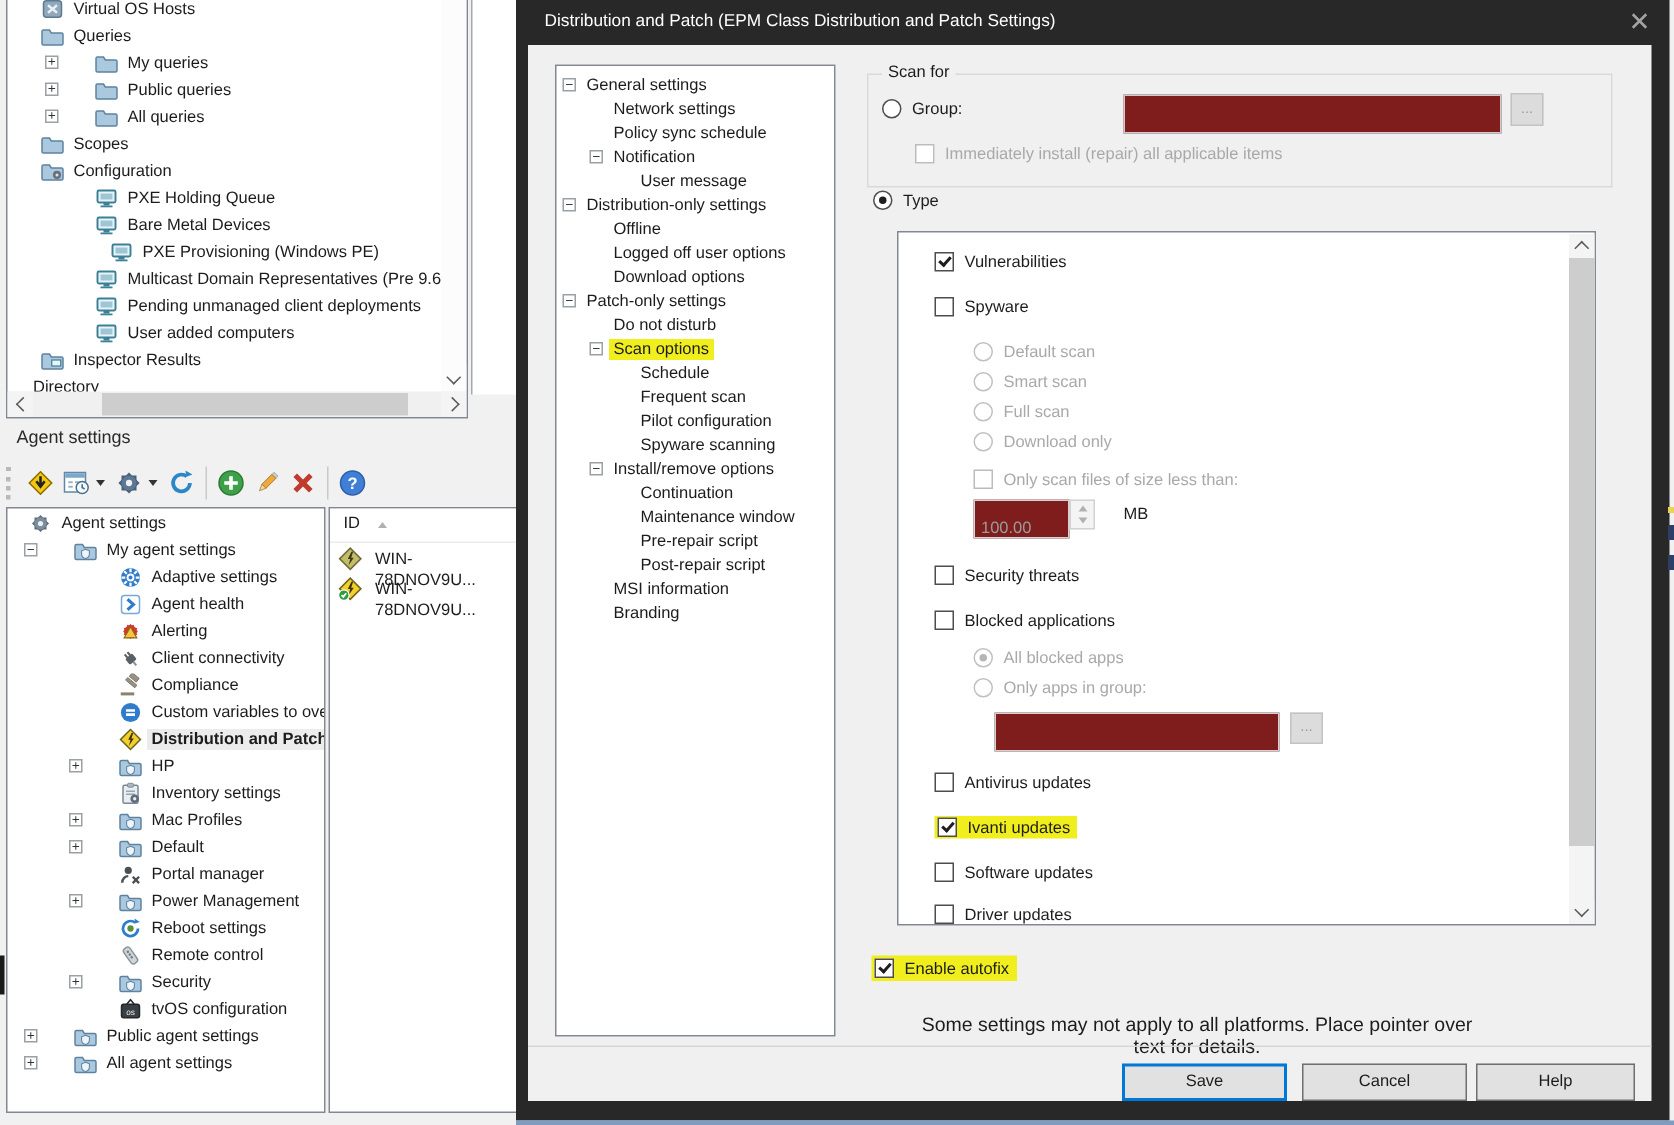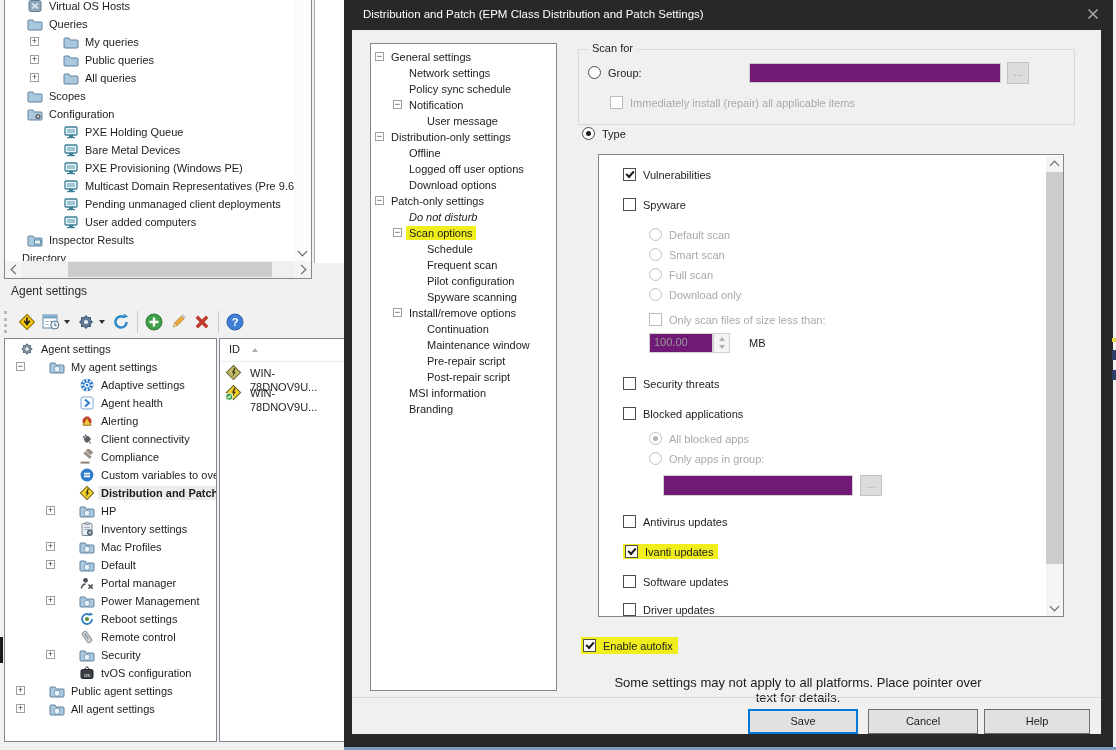--- a/index.html
+++ b/index.html
@@ -23,21 +23,21 @@
   .cbx.on::after{content:'';position:absolute;left:2px;top:2px;width:6px;height:3px;
                  border-left:2px solid #1e1e1e;border-bottom:2px solid #1e1e1e;transform:rotate(-48deg)}
   .cbx.dis{border-color:#bcbcbc}
   .rad{width:13px;height:13px;border:1px solid #4d4d4d;border-radius:50%;background:#fff;position:relative;flex:none;box-sizing:border-box}
   .rad.on::after{content:'';position:absolute;left:3px;top:3px;width:5px;height:5px;border-radius:50%;background:#1e1e1e}
   .rad.dis{border-color:#c0c0c0}
   .rad.dis.on::after{background:#b5b5b5}
   .lbl{font-size:11px;color:#1c1c1c;white-space:nowrap}
   .lbl.dis{color:#a9a9a9}
   .row{position:absolute;display:flex;align-items:center;gap:7px;height:15px}
-  .tin{position:absolute;background:#701a75;border:1px solid #abadb3;box-sizing:border-box;font-size:11px;padding:2px 4px;overflow:hidden}
+  .tin{position:absolute;background:#7f1d1d;border:1px solid #abadb3;box-sizing:border-box;font-size:11px;padding:12px 4px;overflow:hidden}
   .tin.dis{border-color:#d2d2d2;color:#9a9a9a}
   .browse{position:absolute;background:#dcdcdc;border:1px solid #c3c3c3;color:#9c9c9c;
           font-size:10px;text-align:center;line-height:18px;box-sizing:border-box}
 
   
   .sbtrack{position:absolute;background:#f4f4f4}
   .sbthumb{position:absolute;background:#cdcdcd}
   .sbbtn{position:absolute;background:#f4f4f4;display:flex;align-items:center;justify-content:center}
   .chv{width:6px;height:6px;border-right:1.6px solid #5a5a5a;border-bottom:1.6px solid #5a5a5a}
   .chv.up{transform:rotate(-135deg);margin-top:3px}
@@ -158,21 +158,21 @@
         <span class="ticon" style="left: 58px;">
           <svg viewBox="0 0 16 16">
             <rect x="2" y="3" width="12" height="8" rx="1" fill="#eaf4f8" stroke="#3c8096" stroke-width="1.3"></rect>
             <rect x="4" y="5" width="8" height="4" fill="#9fc6d4"></rect>
             <rect x="6" y="11" width="4" height="2" fill="#3c8096"></rect>
             <rect x="4" y="13" width="8" height="1.2" fill="#3c8096"></rect>
           </svg>
         </span>
         <span class="tlabel" style="left: 77px;">Bare Metal Devices</span>
       </div>
-      <div class="trow" style="height: 18px;">
+      <div class="trow" style="height: 18px; margin-left: 10px;">
         <span class="ticon" style="left: 58px;">
           <svg viewBox="0 0 16 16">
             <rect x="2" y="3" width="12" height="8" rx="1" fill="#eaf4f8" stroke="#3c8096" stroke-width="1.3"></rect>
             <rect x="4" y="5" width="8" height="4" fill="#9fc6d4"></rect>
             <rect x="6" y="11" width="4" height="2" fill="#3c8096"></rect>
             <rect x="4" y="13" width="8" height="1.2" fill="#3c8096"></rect>
           </svg>
         </span>
         <span class="tlabel" style="left: 77px;">PXE Provisioning (Windows PE)</span>
       </div>
@@ -605,21 +605,21 @@
             <span class="tlabel" style="left: 35px;">Logged off user options</span>
           </div>
           <div class="trow" style="height: 16px;">
             <span class="tlabel" style="left: 35px;">Download options</span>
           </div>
           <div class="trow" style="height: 16px;">
             <span class="expbox" style="left: 4px;">−</span>
             <span class="tlabel" style="left: 17px;">Patch-only settings</span>
           </div>
           <div class="trow" style="height: 16px;">
-            <span class="tlabel" style="left: 35px; font-style: italic;">Do not disturb</span>
+            <span class="tlabel" style="left: 35px;">Do not disturb</span>
           </div>
           <div class="trow" style="height: 16px;">
             <span class="expbox" style="left: 22px;">−</span>
             <span class="tlabel hl" style="left: 35px;">Scan options</span>
           </div>
           <div class="trow" style="height: 16px;">
             <span class="tlabel" style="left: 53px;">Schedule</span>
           </div>
           <div class="trow" style="height: 16px;">
             <span class="tlabel" style="left: 53px;">Frequent scan</span>

